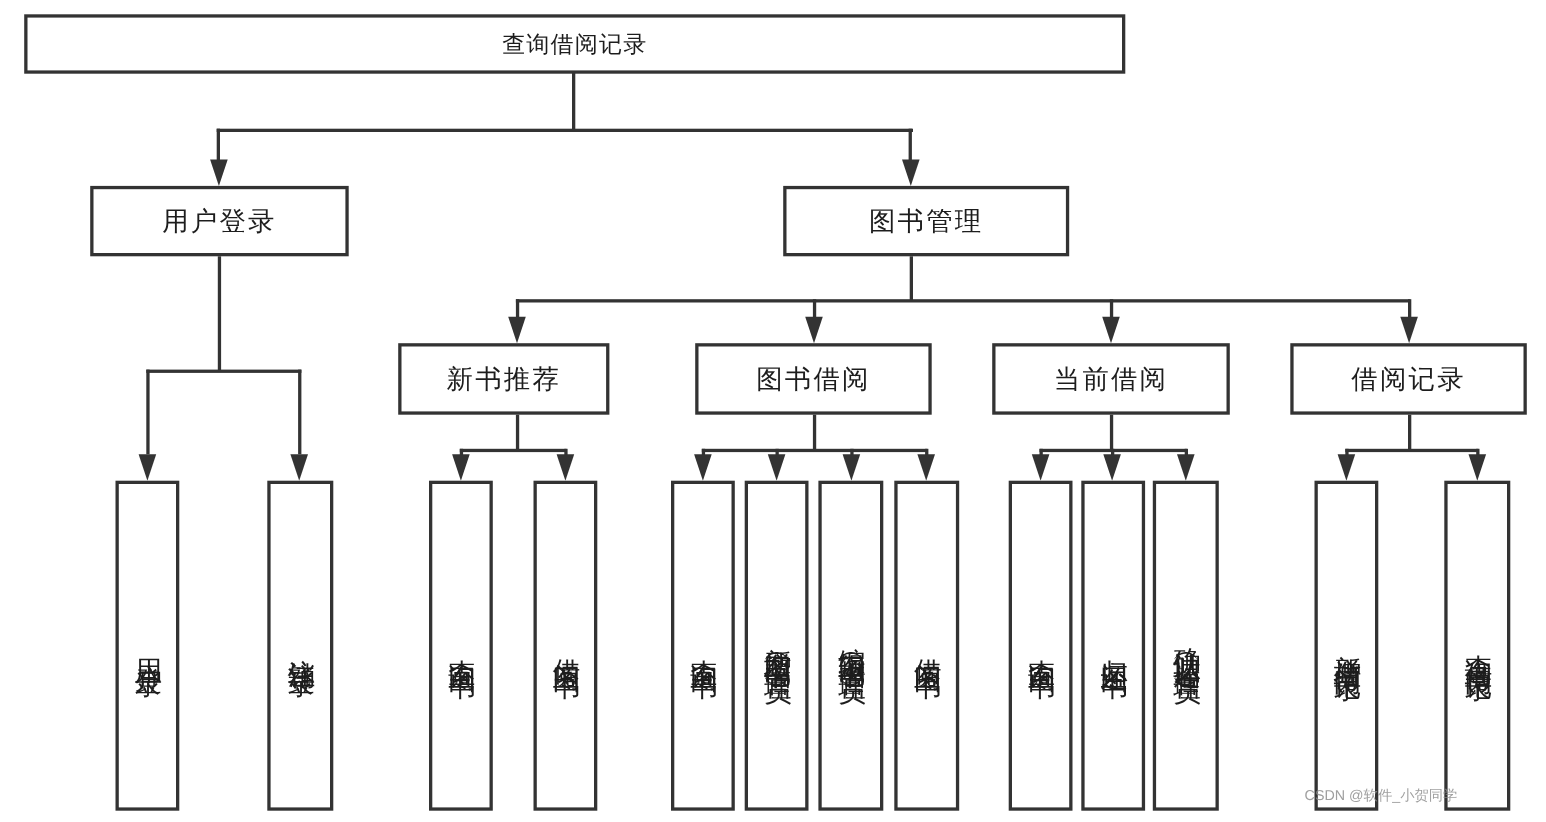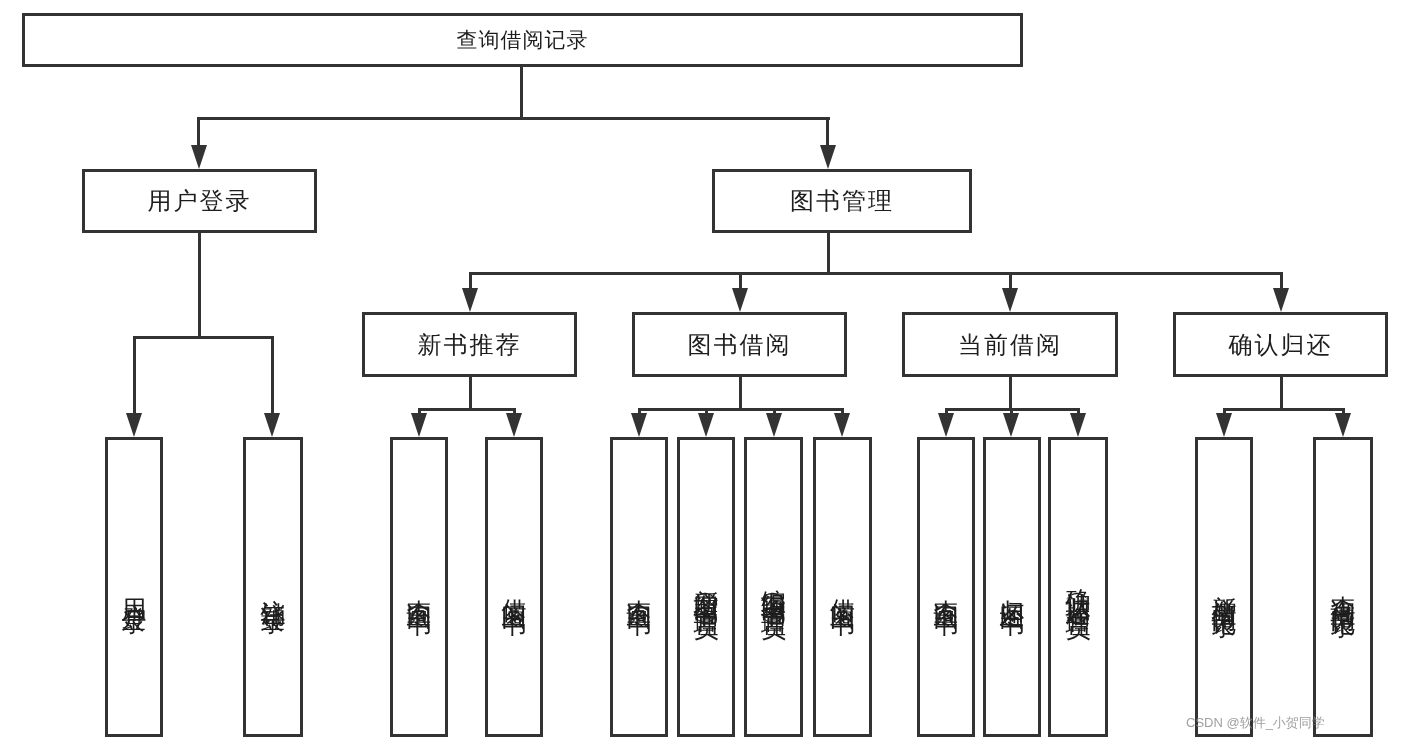--- a/index.html
+++ b/index.html
@@ -66,24 +66,24 @@
   <div class="hline" style="left:469px;top:272px;width:813px"></div>
   <div class="vline" style="left:469px;top:272px;height:18px"></div>
   <div class="arrow" style="left:462px;top:288px"></div>
   <div class="vline" style="left:739px;top:272px;height:18px"></div>
   <div class="arrow" style="left:732px;top:288px"></div>
   <div class="vline" style="left:1009px;top:272px;height:18px"></div>
   <div class="arrow" style="left:1002px;top:288px"></div>
   <div class="vline" style="left:1280px;top:272px;height:18px"></div>
   <div class="arrow" style="left:1273px;top:288px"></div>
 
-  <div class="box hlabel" style="left:362px;top:312px;width:215px;height:65px">新书推荐</div>
+  <div class="box hlabel" style="left:362px;top:312px;width:192px;height:65px">新书推荐</div>
   <div class="box hlabel" style="left:632px;top:312px;width:215px;height:65px">图书借阅</div>
   <div class="box hlabel" style="left:902px;top:312px;width:216px;height:65px">当前借阅</div>
-  <div class="box hlabel" style="left:1173px;top:312px;width:215px;height:65px">确认归还</div>
+  <div class="box hlabel" style="left:1173px;top:312px;width:215px;height:65px">借阅记录</div>
 
   <div class="vline" style="left:469px;top:377px;height:33px"></div>
   <div class="hline" style="left:418px;top:408px;width:97px"></div>
   <div class="vline" style="left:418px;top:408px;height:8px"></div>
   <div class="arrow" style="left:411px;top:413px"></div>
   <div class="vline" style="left:513px;top:408px;height:8px"></div>
   <div class="arrow" style="left:506px;top:413px"></div>
 
   <div class="box" style="left:390px;top:437px;width:58px;height:300px">
     <span class="vtext">查询图书</span>

